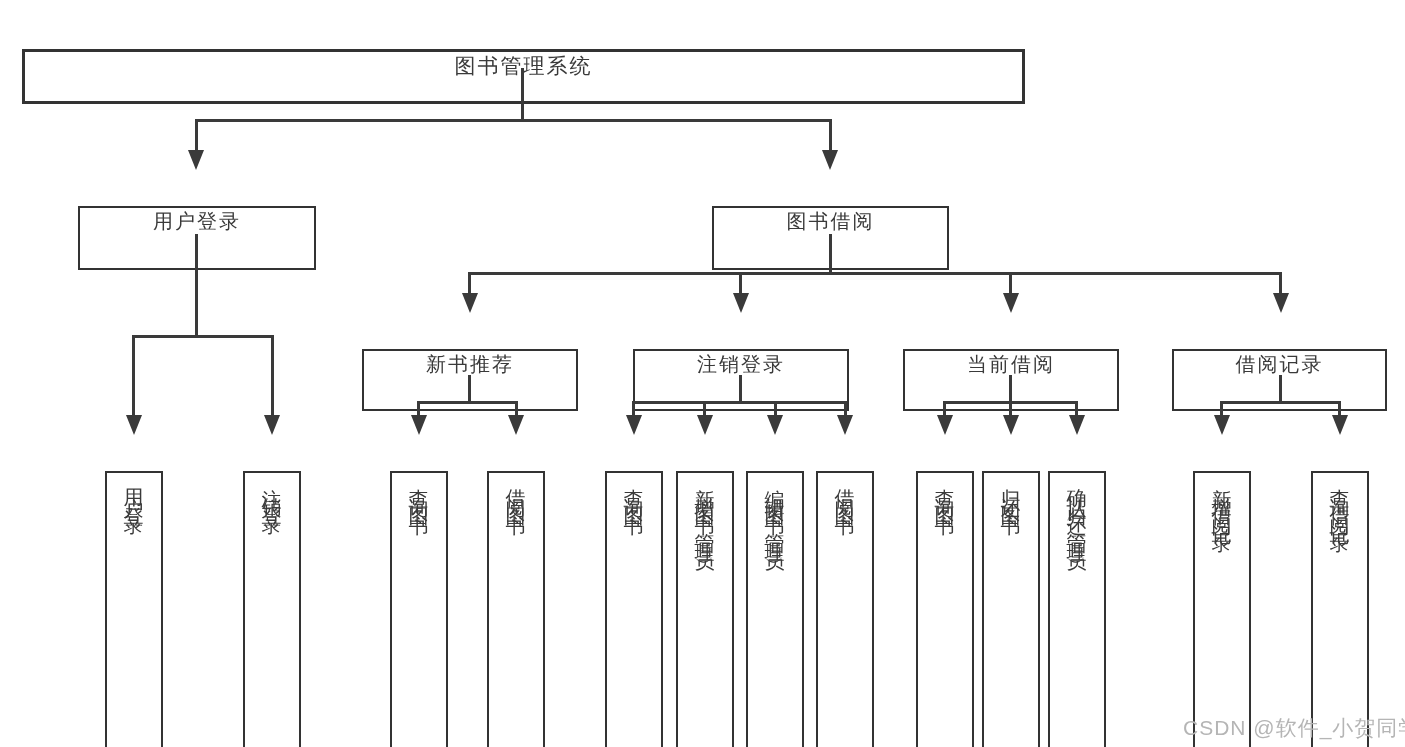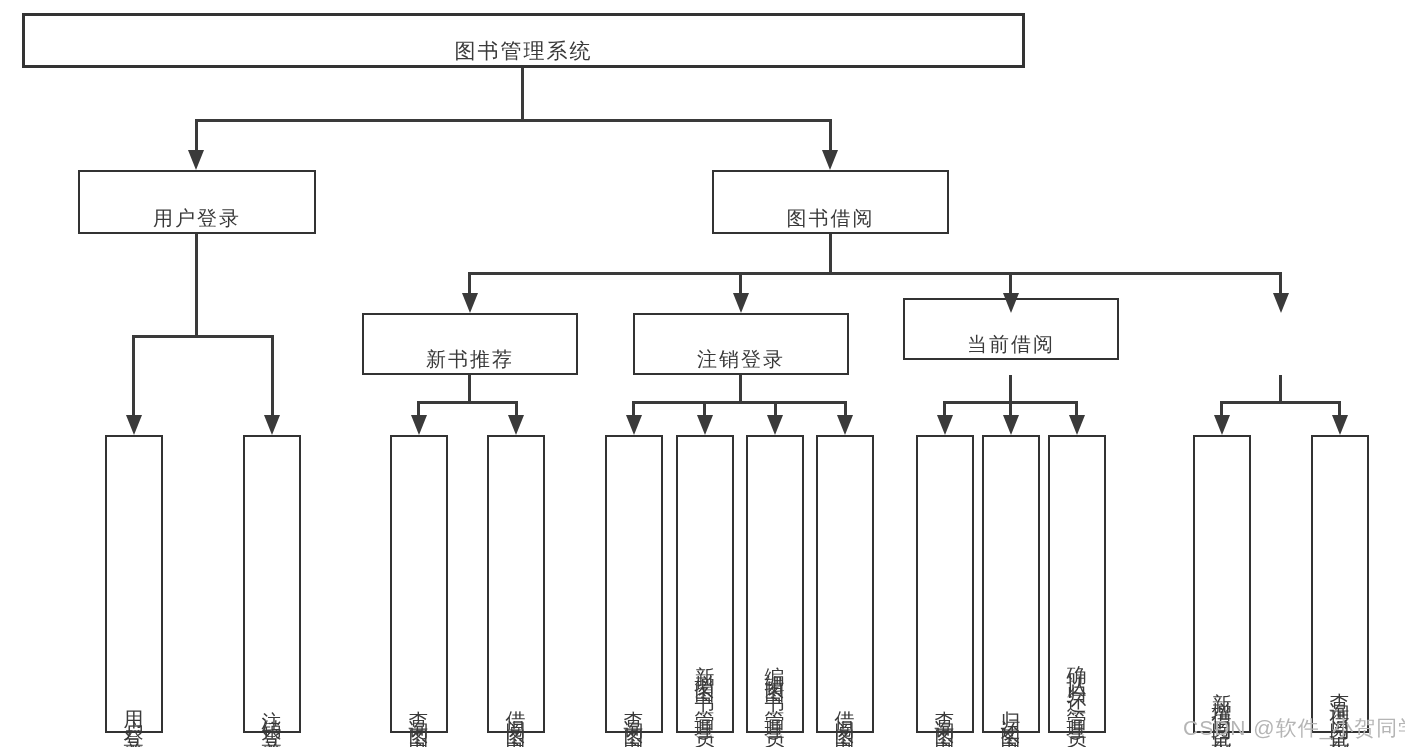--- a/index.html
+++ b/index.html
@@ -2,22 +2,23 @@
 <html><head>
 <meta charset="utf-8">
 <style>
   html,body { margin:0; padding:0; background:#ffffff; }
   .canvas {
     position:relative; width:1405px; height:747px; background:#ffffff;
     font-family:"Liberation Sans", sans-serif; color:#333333; overflow:hidden;
   }
   .box {
     position:absolute; box-sizing:border-box; background:#ffffff;
-    border:2px solid #333333; display:flex; align-items:flex-end; justify-content:center;
+    border:2px solid #333333; display:flex; align-items:flex-start; justify-content:center;
     color:#3a3a3a;
+    margin-top:36px;
   }
   .root-box  { border-width:3px; font-size:21px; letter-spacing:2px; }
   .branch-box{ font-size:20px; letter-spacing:2px; }
   .leaf-box  { font-size:20px; }
   .leaf-box .vtext {
     writing-mode:vertical-rl; text-orientation:mixed;
     letter-spacing:9px; line-height:1.1;
   }
   .vl { position:absolute; width:3px; background:#3a3a3a; }
   .hl { position:absolute; height:3px; background:#3a3a3a; }
@@ -49,24 +50,27 @@
   </div>
 
   <div class="box branch-box" style="left:362px; top:313px; width:216px; height:62px;">
     <span>新书推荐</span>
   </div>
 
   <div class="box branch-box" style="left:633px; top:313px; width:216px; height:62px;">
     <span>注销登录</span>
   </div>
 
-  <div class="box branch-box" style="left:903px; top:298px; width:216px; height:62px;">
+  <div class="box branch-box" style="left:903px; top:313px; width:216px; height:62px;">
     <span>当前借阅</span>
   </div>
 
+  <div class="box branch-box" style="left:1172px; top:313px; width:215px; height:62px;">
+    <span>借阅记录</span>
+  </div>
 
   <div class="box leaf-box" style="left:105px; top:435px; width:58px; height:298px;">
     <span class="vtext">用户登录</span>
   </div>
   <div class="box leaf-box" style="left:243px; top:435px; width:58px; height:298px;">
     <span class="vtext">注销登录</span>
   </div>
 
   <div class="box leaf-box" style="left:390px; top:435px; width:58px; height:298px;">
     <span class="vtext">查询图书</span>

